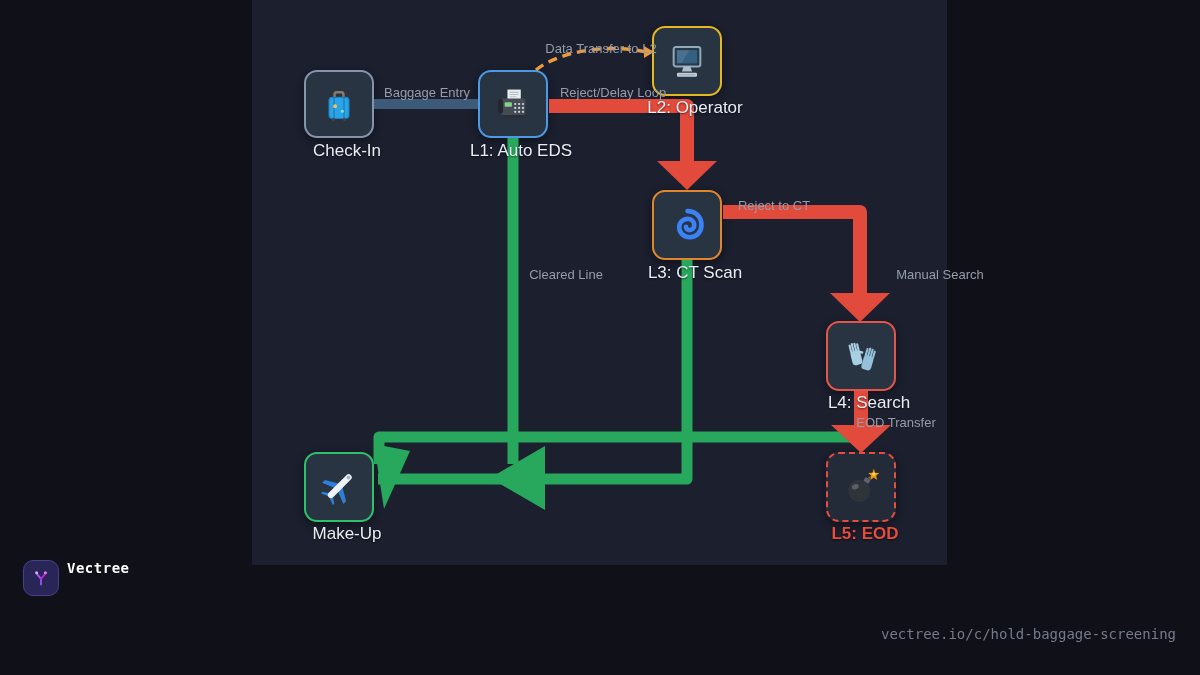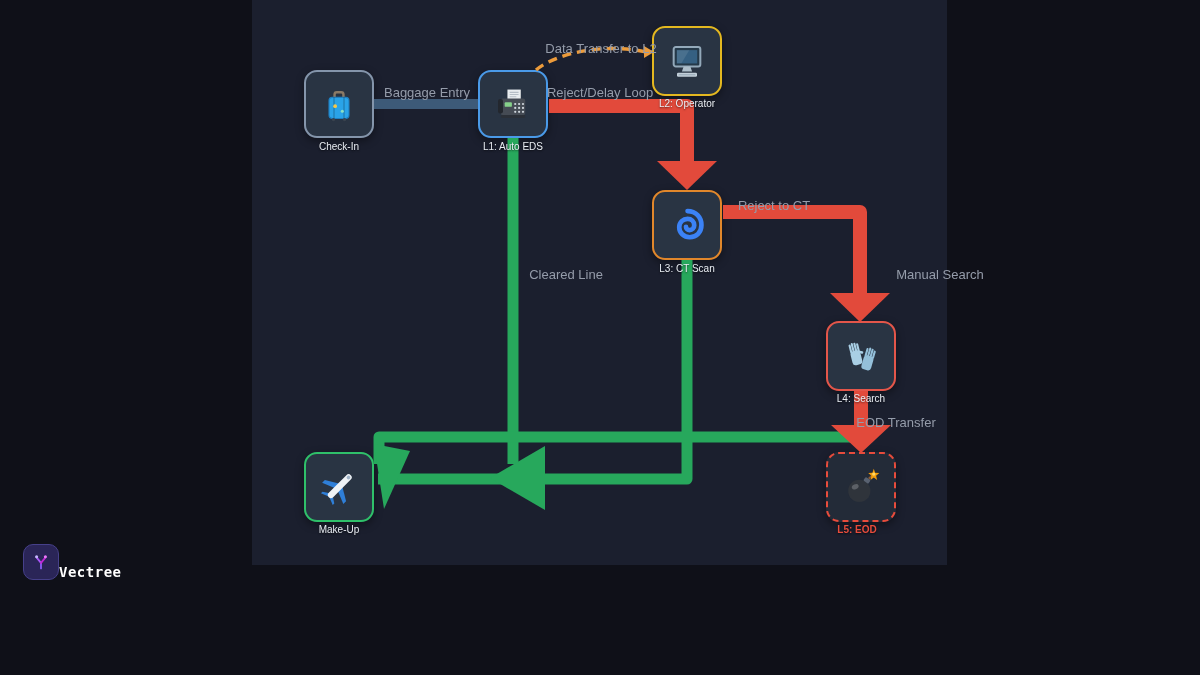--- a/index.html
+++ b/index.html
@@ -3,25 +3,25 @@
 <meta charset="utf-8">
 <style>
   html,body{margin:0;padding:0;background:#0f1018;}
   .stage{position:relative;width:1200px;height:675px;overflow:hidden;background:#0f1018;
          font-family:"Liberation Sans",sans-serif;}
   .panel{position:absolute;left:252px;top:0;width:695px;height:565px;background:#1b1f2e;}
   .edges{position:absolute;left:0;top:0;pointer-events:none;}
   .node{position:absolute;width:70px;height:70px;border-radius:13px;background:#293443;
         border:2px solid #8495ab;box-sizing:border-box;display:flex;align-items:center;
         justify-content:center;box-shadow:0 3px 8px rgba(0,0,0,.4);}
-  .node-label{position:absolute;transform:translateX(-50%);font-size:10px;color:#e9edf3;
-        white-space:nowrap;text-align:center;text-shadow:0 1px 2px rgba(0,0,0,.6);}
+  .node-label{position:absolute;transform:translateX(-50%);font-size:17px;color:#e9edf3;
+        white-space:nowrap;text-align:center;text-shadow:0 1px 2px rgba(0,0,0,.6);margin-left:8px;}
   .edge-label{position:absolute;transform:translate(-50%,-50%);font-size:13px;color:#959caa;
         white-space:nowrap;}
-  .brand-row{position:absolute;left:23px;top:544px;display:flex;align-items:flex-end;gap:0;}
+  .brand-row{position:absolute;left:23px;top:560px;display:flex;align-items:flex-start;gap:8px;}
   .logo{width:36px;height:36px;border-radius:10px;background:#2a2557;border:1px solid #46408a;
         display:flex;align-items:center;justify-content:center;box-sizing:border-box;}
   .brand-name{font-family:"DejaVu Sans Mono",monospace;font-weight:700;font-size:14px;
         color:#ffffff;letter-spacing:.5px;}
   .page-title{position:absolute;left:23px;top:610px;font-family:"DejaVu Sans Mono",monospace;
         font-weight:700;font-size:37px;color:#f3f4f6;letter-spacing:.5px;white-space:nowrap;}
   .page-url{position:absolute;right:24px;top:626px;font-family:"DejaVu Sans Mono",monospace;
         font-size:14px;color:#757b8a;white-space:nowrap;}
 </style>
 </head>
@@ -160,32 +160,33 @@
   <div class="node-label" style="left:339px;top:141px">Check-In</div>
   <div class="node-label" style="left:513px;top:141px">L1: Auto EDS</div>
   <div class="node-label" style="left:687px;top:98px">L2: Operator</div>
   <div class="node-label" style="left:687px;top:263px">L3: CT Scan</div>
   <div class="node-label" style="left:861px;top:393px">L4: Search</div>
   <div class="node-label" style="left:857px;top:524px;color:#e74c3c;font-weight:700">L5: EOD</div>
   <div class="node-label" style="left:339px;top:524px">Make-Up</div>
 
   <div class="edge-label" style="left:427px;top:92px">Baggage Entry</div>
   <div class="edge-label" style="left:601px;top:48px">Data Transfer to L2</div>
-  <div class="edge-label" style="left:600px;top:92px">Reject/Delay Loop</div>
+  <div class="edge-label" style="left:613px;top:92px">Reject/Delay Loop</div>
   <div class="edge-label" style="left:774px;top:205px">Reject to CT</div>
   <div class="edge-label" style="left:940px;top:274px">Manual Search</div>
   <div class="edge-label" style="left:566px;top:274px">Cleared Line</div>
   <div class="edge-label" style="left:896px;top:422px">EOD Transfer</div>
 
   <div class="brand-row">
     <div class="logo">
       <svg width="22" height="22" viewBox="0 0 24 24">
         <path d="M12 19 V13" stroke="#8b5cf6" stroke-width="2" stroke-linecap="round" fill="none"></path>
         <path d="M12 13 L7.5 7.5" stroke="#a855f7" stroke-width="2" stroke-linecap="round" fill="none"></path>
         <path d="M12 13 L16.5 7.5" stroke="#c026d3" stroke-width="2" stroke-linecap="round" fill="none"></path>
         <circle cx="7.2" cy="6.2" r="1.7" fill="#c4b5fd"></circle>
         <circle cx="16.8" cy="6.2" r="1.7" fill="#e879f9"></circle>
       </svg>
     </div>
     <div class="brand-name">Vectree</div>
   </div>
+  <div class="page-url">vectree.io/c/hold-baggage-screening</div>
 
 </div>
 
 </body></html>

